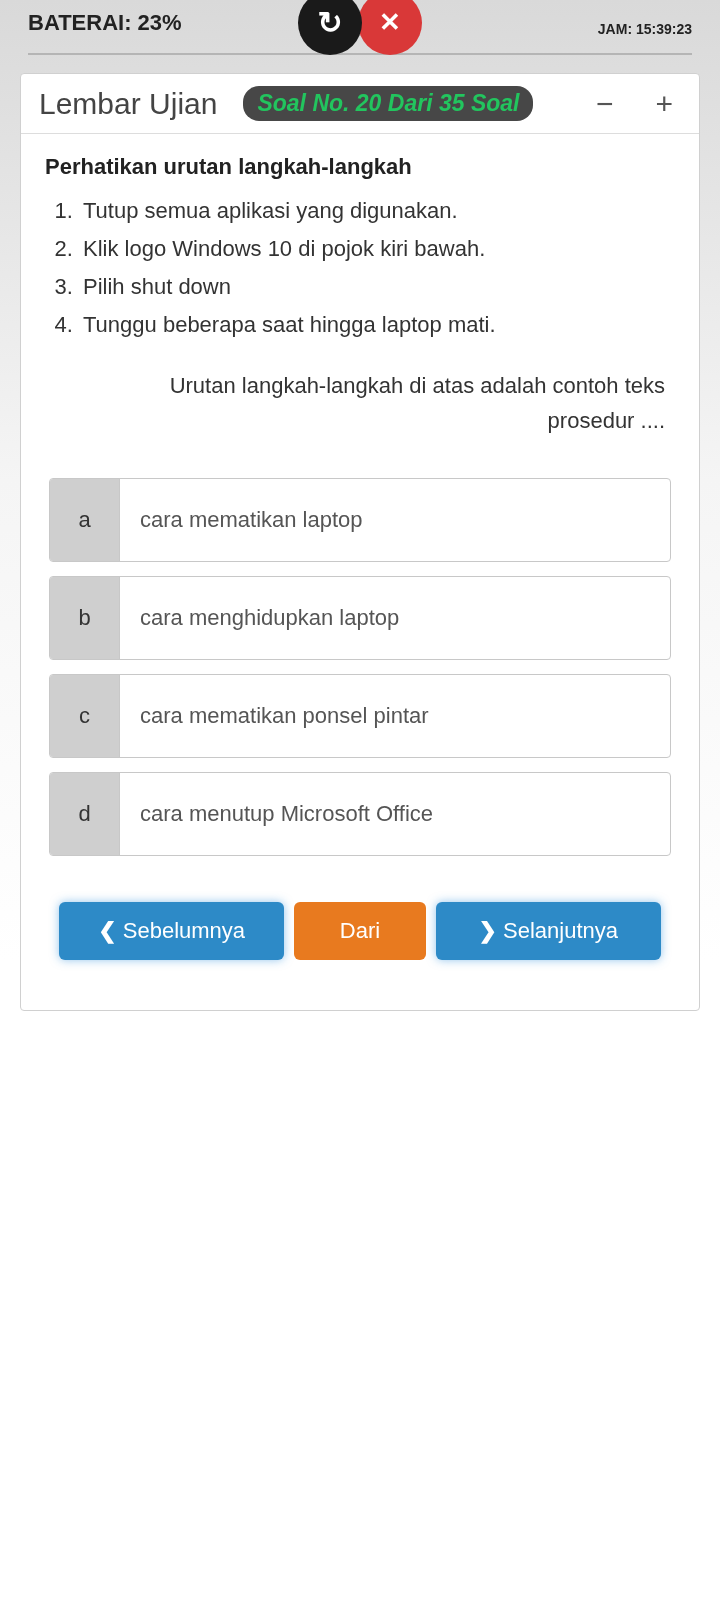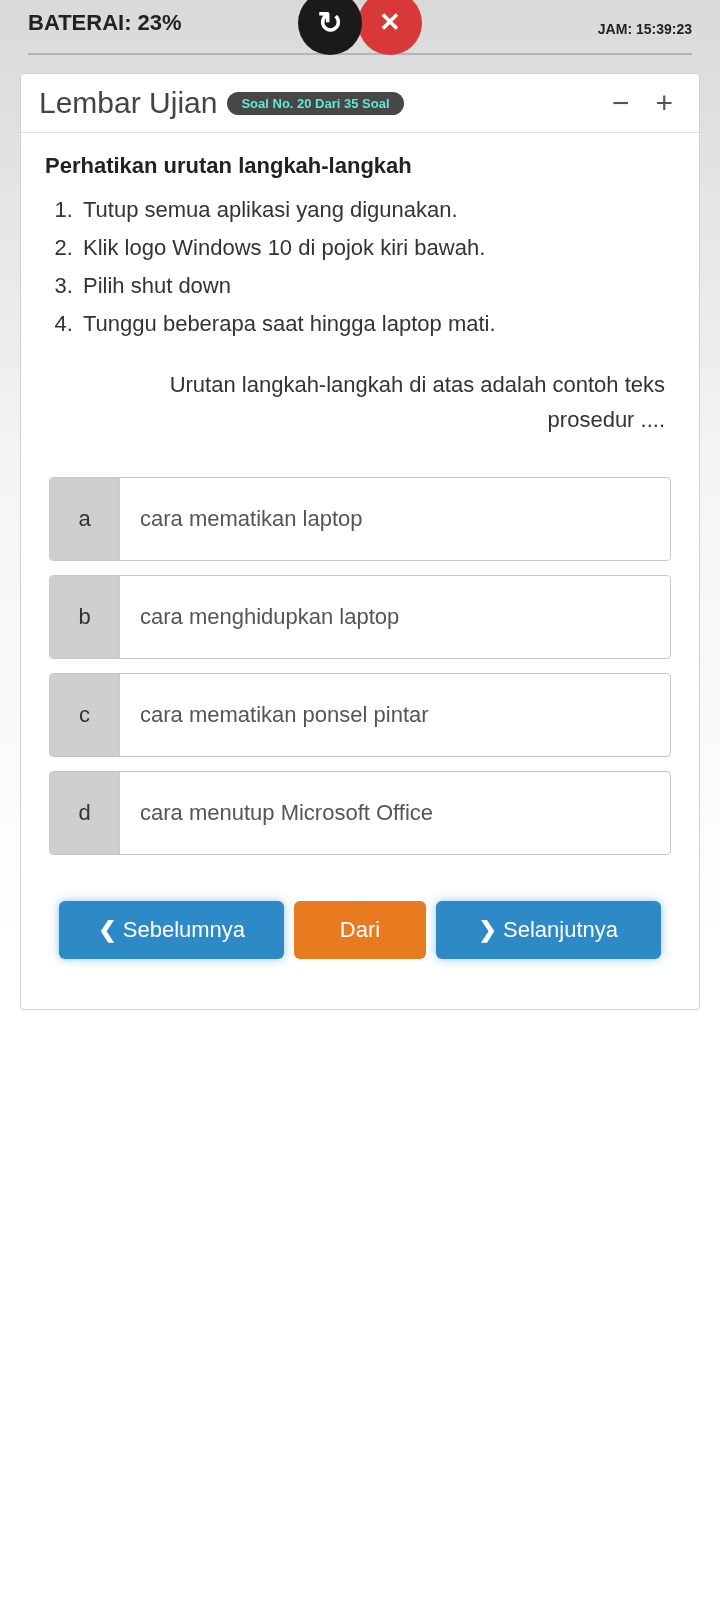--- a/index.html
+++ b/index.html
@@ -69,36 +69,37 @@
     }
     .panel {
       margin: 0 20px 24px;
       background: #fff;
       border: 1px solid #d0d0d0;
       border-radius: 4px;
     }
     .panel-header {
       display: flex;
       align-items: center;
-      gap: 10px;
+      gap: 26px;
       padding: 12px 18px;
       border-bottom: 1px solid #ddd;
     }
     .panel-title {
       font-size: 30px;
       font-weight: 400;
       color: #444;
     }
     .progress-pill {
       background: #474747;
-      color: #5eead4;
+      color: #22c55e;
       border-radius: 16px;
       padding: 4px 14px;
-      font-size: 13px;
+      font-size: 23px;
       font-weight: 600;
+      font-style: italic;
     }
     .flex-spacer { flex: 1; }
     .minmax {
       font-size: 30px;
       color: #555;
       padding: 0 8px;
       cursor: pointer;
       user-select: none;
     }
     .question-body {

